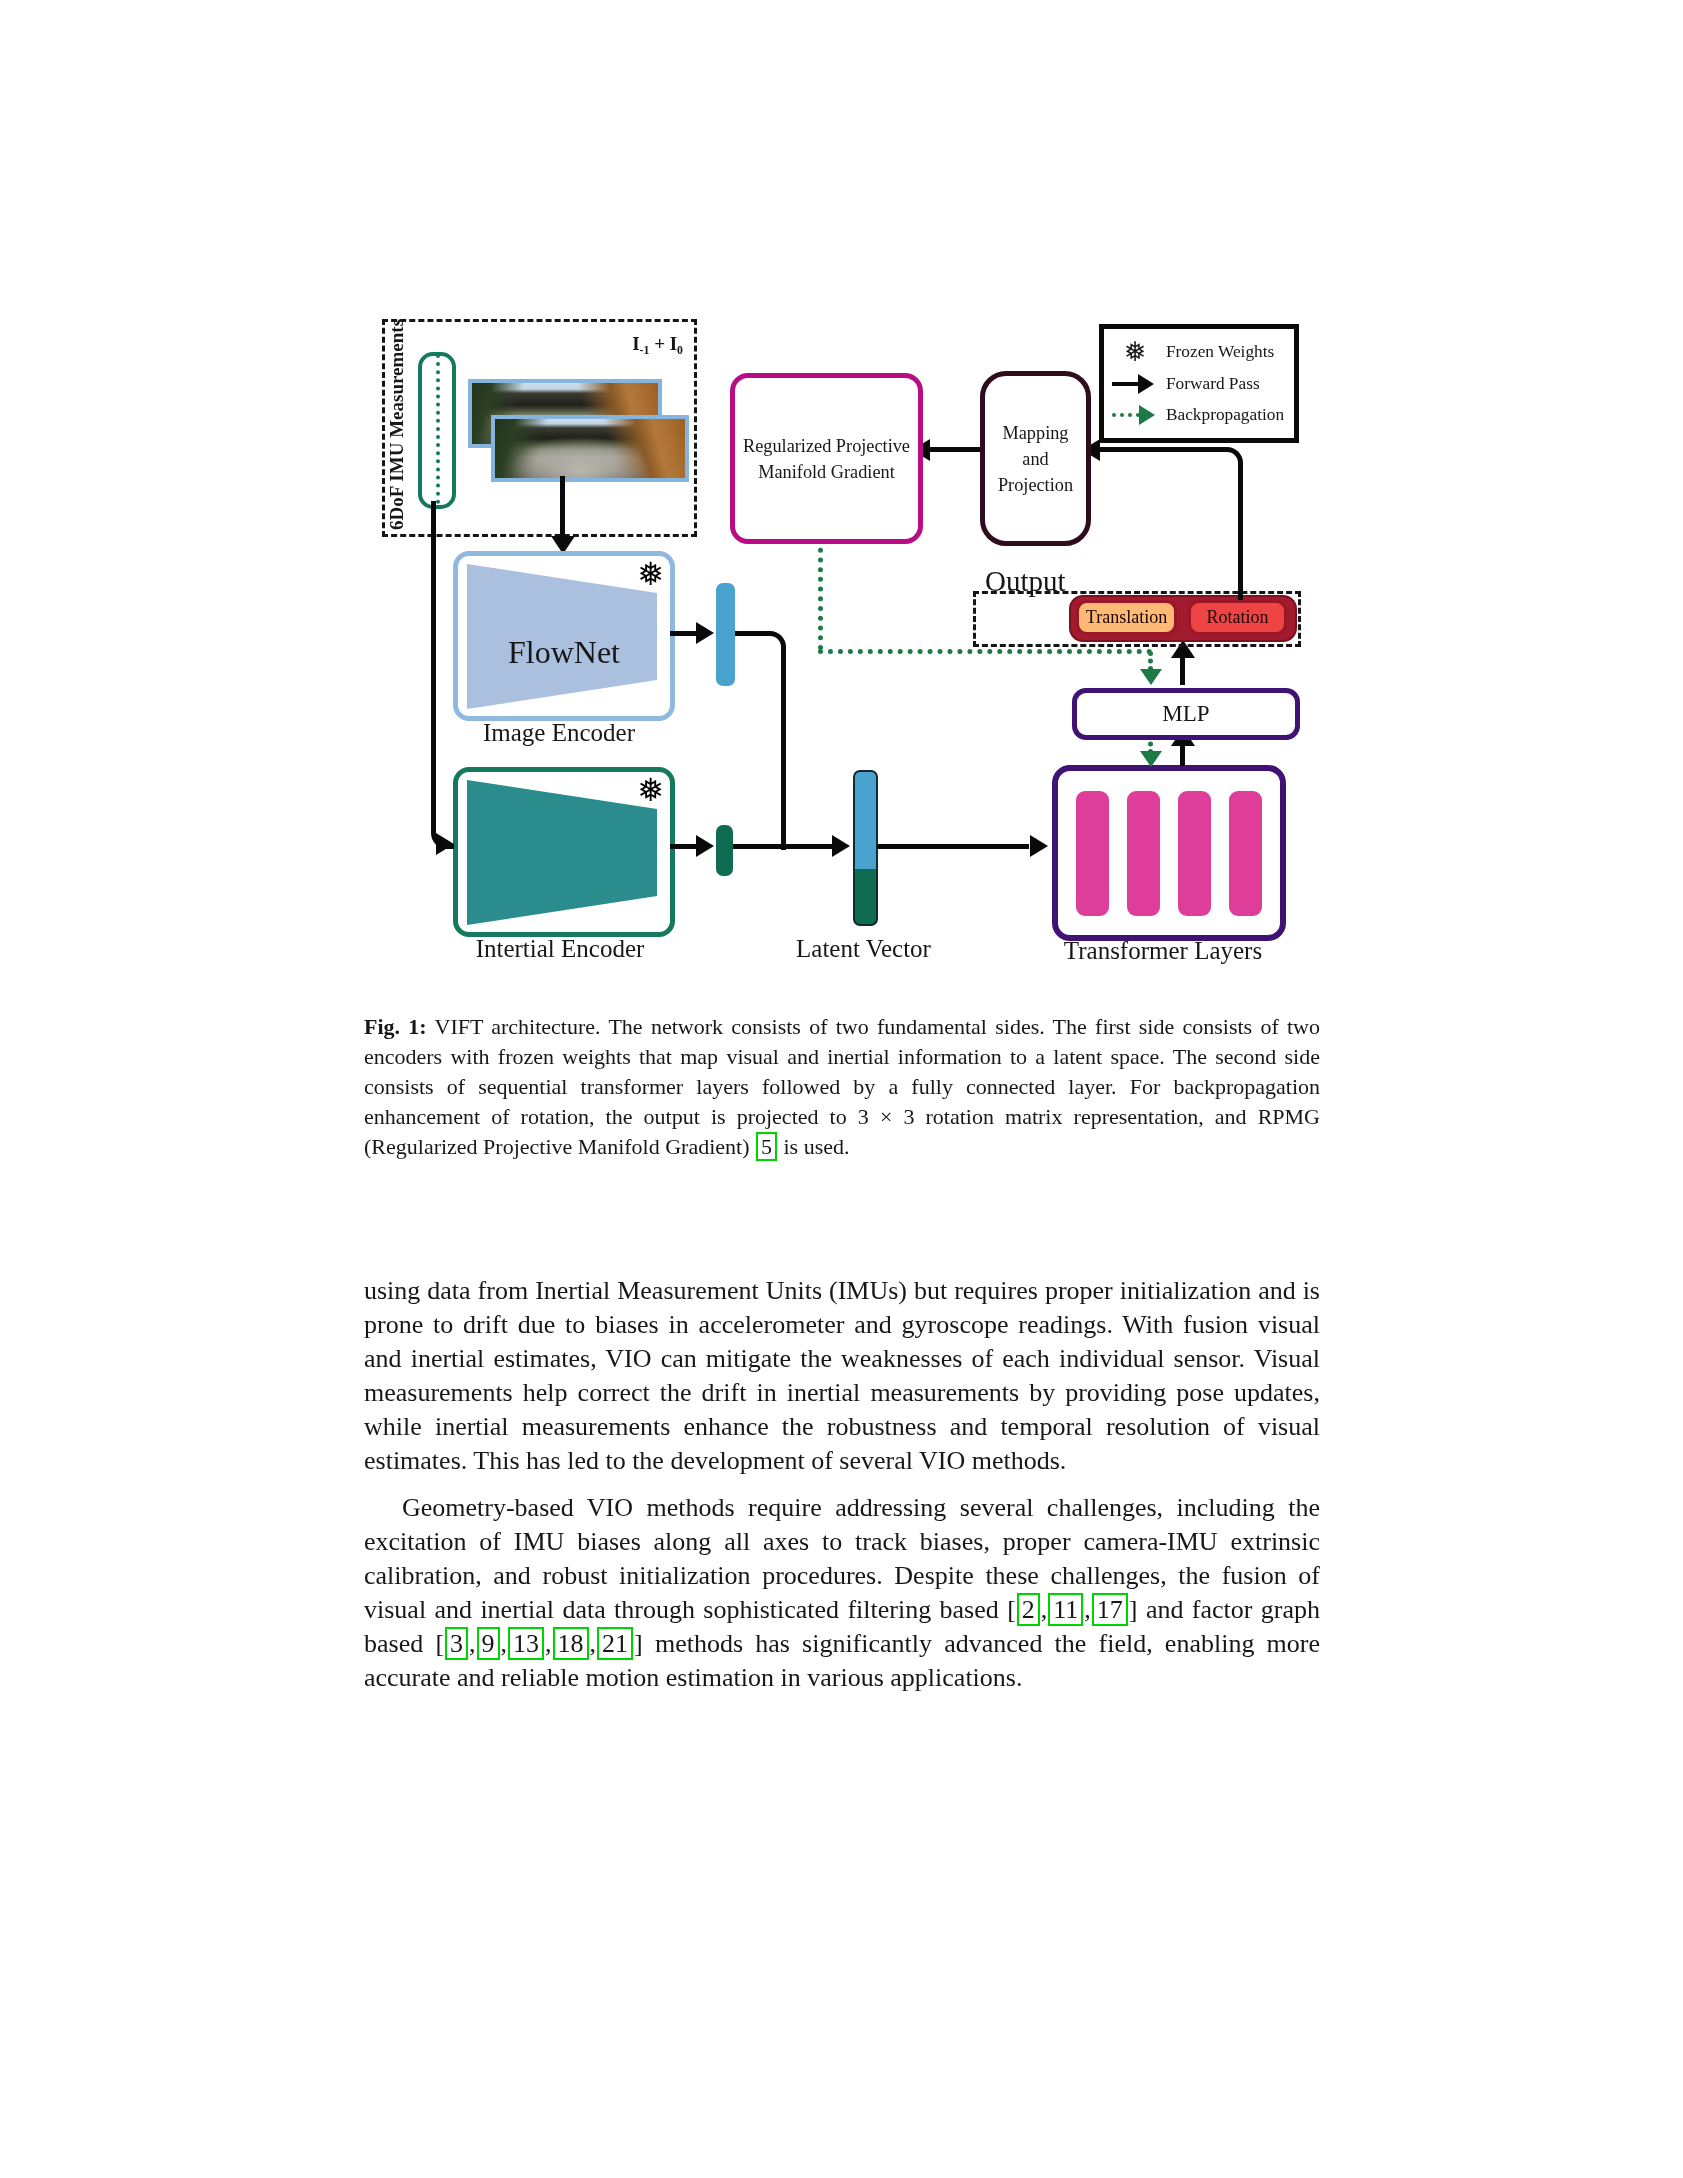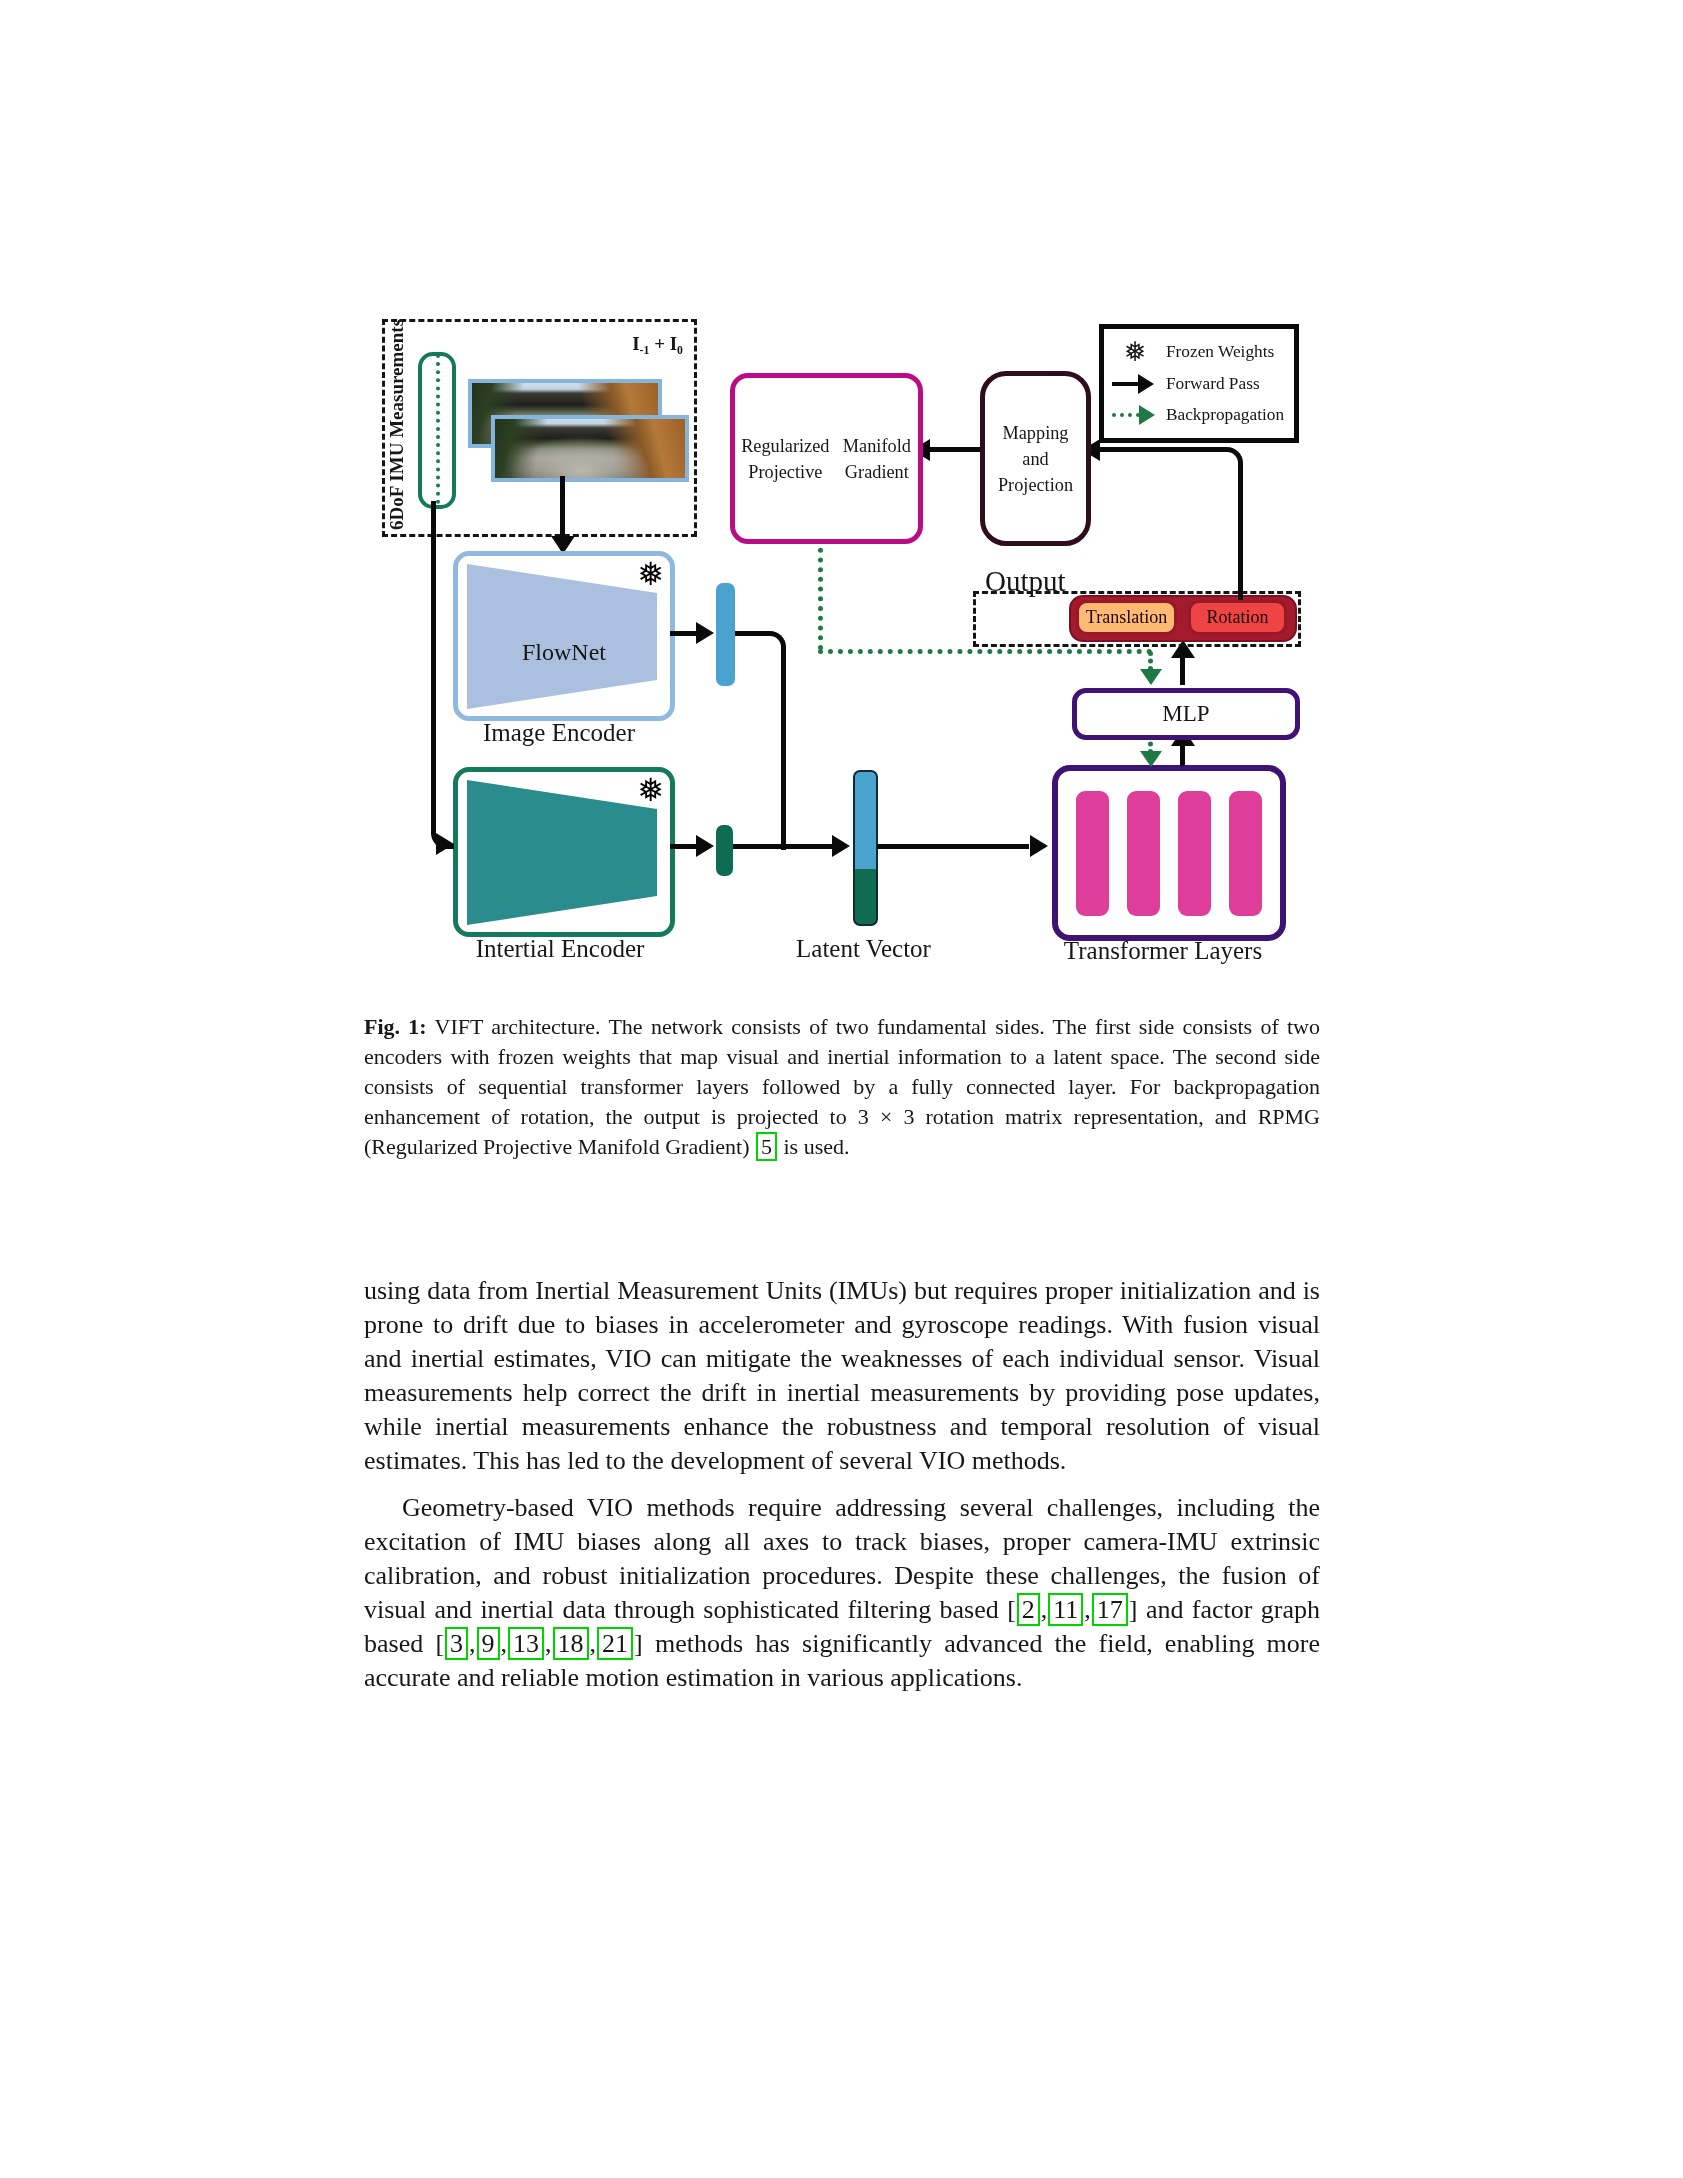--- a/index.html
+++ b/index.html
@@ -38,39 +38,39 @@
        radial-gradient(ellipse at 45% 88%,#bab7ae 0%,rgba(186,183,174,0) 48%),
        linear-gradient(105deg,#22331b 0%,#2c3f22 10%,rgba(44,63,34,0) 26%),
        linear-gradient(255deg,#9c6026 0%,#b4793a 16%,#8a5a28 24%,rgba(138,90,40,0) 40%),
        linear-gradient(180deg,#cfdde8 0%,#c2d4e2 8%,#3a3a33 15%,#20201b 33%,#485038 42%,#86897a 52%,#a3a098 66%,#8d8a80 84%,#6e6a60 100%);}
   .enc-box{position:absolute;width:212px;height:160px;background:#fff;border-radius:16px;}
   .enc-box.flow{border:5px solid #8FB9DE;}
   .enc-box.cnn{border:5px solid #15795C;}
   .trap{position:absolute;left:9px;top:8px;width:190px;height:145px;clip-path:polygon(0 0,100% 20%,100% 80%,0 100%);}
   .trap.flow{background:#ABC0DF;}
   .trap.cnn{background:#2B8C8E;}
-  .enc-text{position:absolute;left:0;right:0;top:0;bottom:0;display:flex;align-items:center;justify-content:center;font-size:24px;margin-top:32px;}
+  .enc-text{position:absolute;left:0;right:0;top:0;bottom:0;display:flex;align-items:center;justify-content:center;font-size:32px;margin-top:32px;}
   .snow{position:absolute;right:6px;top:2px;font-size:32px;line-height:32px;color:#000;}
   .figcapt{position:absolute;text-align:center;font-size:25px;}
   .bar{position:absolute;border-radius:7px;}
   .latent{position:absolute;left:853px;top:770px;width:21px;height:152px;border:2.5px solid #122b2e;border-radius:7px;
           background:linear-gradient(to bottom,#4AA2CE 0 64%,#0F6B52 64% 100%);}
   .tr-box{position:absolute;left:1052px;top:765px;width:222px;height:164px;border:6px solid #3F1273;border-radius:18px;background:#fff;
           display:flex;align-items:center;justify-content:space-evenly;}
   .tr-bar{width:33px;height:125px;background:#DE3D99;border-radius:9px;}
   .mlp-box{position:absolute;left:1072px;top:688px;width:218px;height:42px;border:5px solid #3F1273;border-radius:14px;background:#fff;
            display:flex;align-items:center;justify-content:center;font-size:23px;}
   .out-label{position:absolute;left:985px;top:565px;font-size:29px;}
   .out-red{position:absolute;left:1069px;top:595px;width:224px;height:43px;background:#A21A2E;border:2px solid #7D1020;border-radius:14px;}
   .pill{position:absolute;top:3px;height:29px;border:3px solid #9B1626;border-radius:11px;
         display:flex;align-items:center;justify-content:center;font-size:18px;color:#1c0505;}
   .pill.t{left:5px;width:95px;background:#fdba74;}
   .pill.r{left:117px;width:93px;background:#ef4444;}
   .rpmg-box{position:absolute;left:730px;top:373px;width:183px;height:161px;border:5.4px solid #B80D85;border-radius:18px;background:#fff;
-            display:flex;flex-direction:row;align-items:center;justify-content:center;font-size:18.3px;line-height:26px;text-align:center;}
+            display:flex;flex-direction:column;align-items:center;justify-content:center;font-size:18.3px;line-height:26px;text-align:center;}
   .map-box{position:absolute;left:980px;top:371px;width:101px;height:165px;border:5.4px solid #2F0D1C;border-radius:26px;background:#fff;
            display:flex;flex-direction:column;align-items:center;justify-content:center;font-size:18.3px;line-height:26px;text-align:center;}
   .legend{position:absolute;left:1099px;top:324px;width:200px;height:119px;border:5px solid #0a0a0a;background:#fff;
           display:flex;flex-direction:column;justify-content:space-evenly;padding:2px 8px;box-sizing:border-box;}
   .leg-row{display:flex;align-items:center;gap:8px;font-size:17.3px;}
   .leg-icon{position:relative;width:46px;height:22px;flex:0 0 46px;}
   .leg-snow{font-size:27px;line-height:22px;text-align:center;width:46px;}
   
   .caption{position:absolute;left:364px;top:1012px;width:956px;font-size:22px;line-height:30px;text-align:justify;}
   .b{font-weight:bold;}

